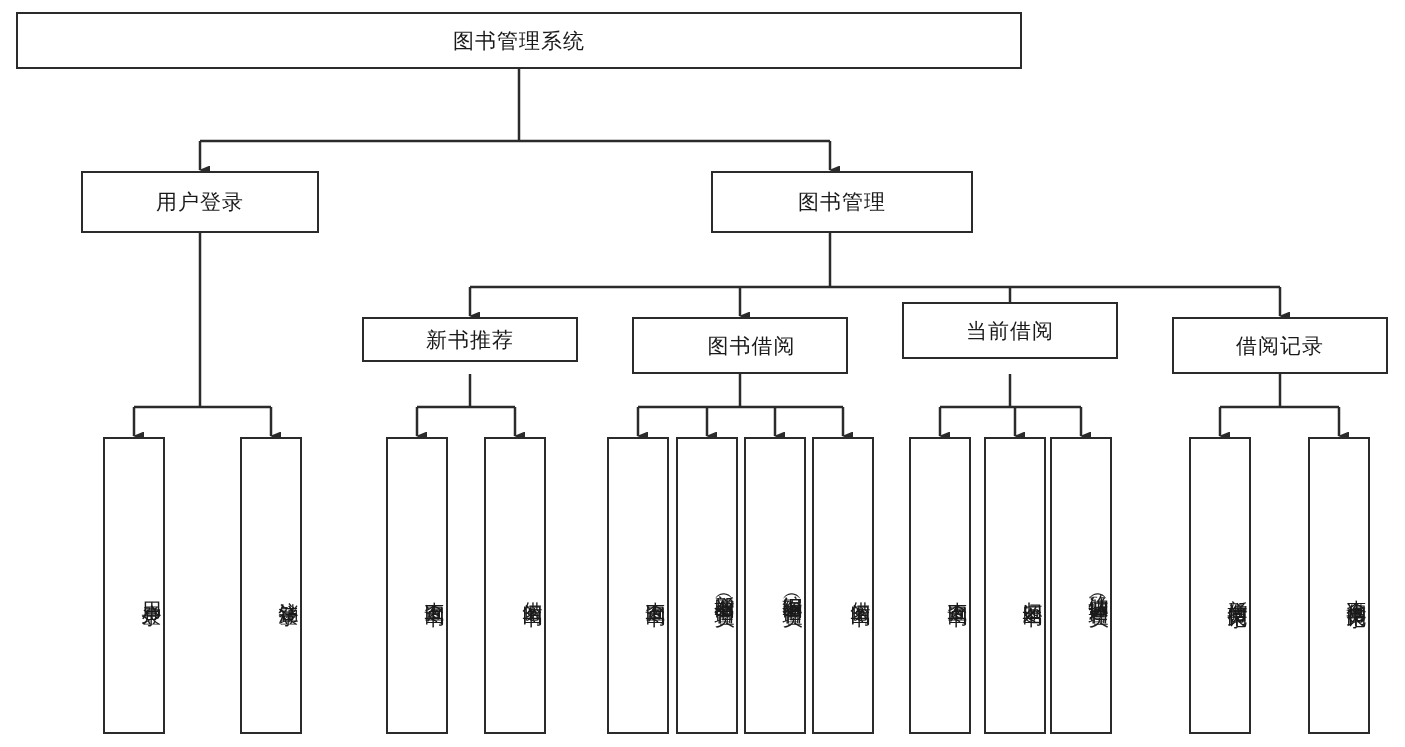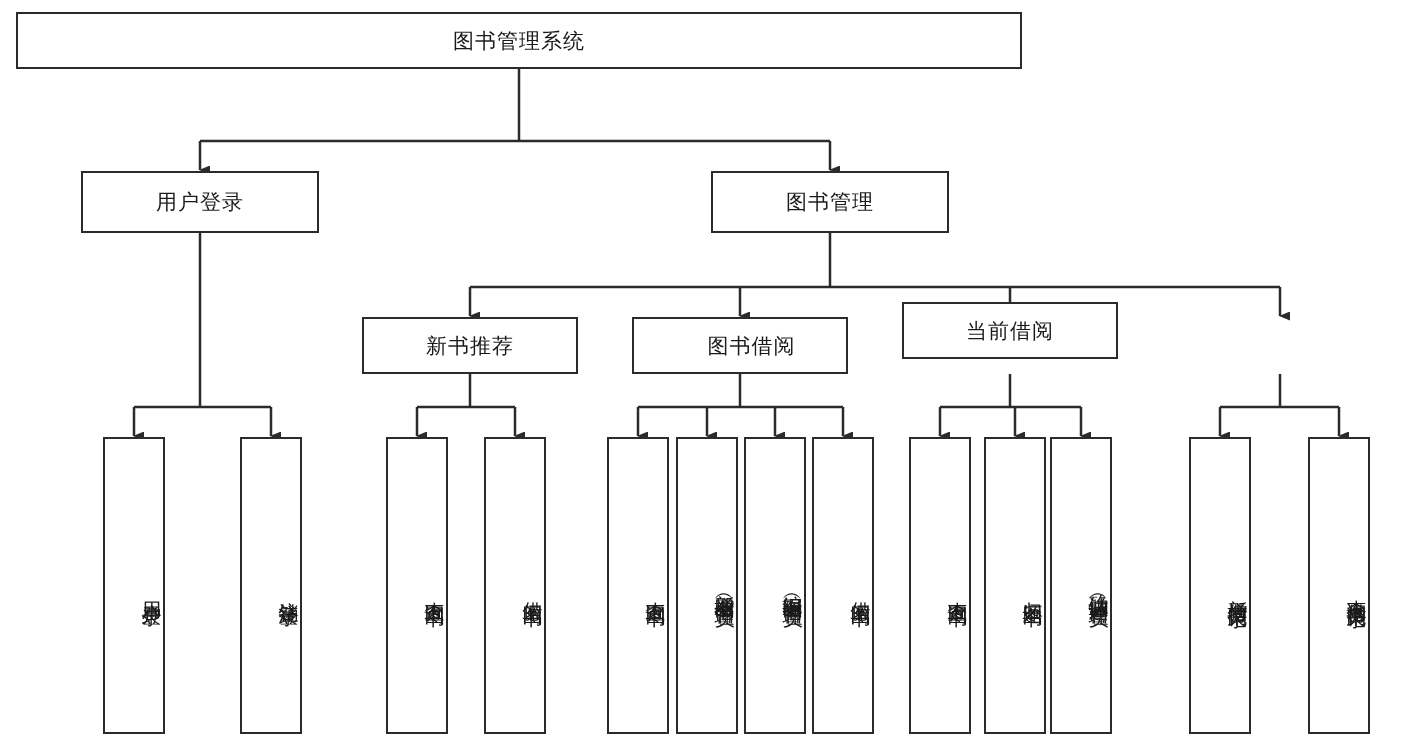--- a/index.html
+++ b/index.html
@@ -114,36 +114,39 @@
   </svg>
 
   <div class="node horizontal" style="left: 16px; top: 12px; width: 1006px; height: 57px;">
     <span>图书管理系统</span>
   </div>
 
   <div class="node horizontal" style="left: 81px; top: 171px; width: 238px; height: 62px;">
     <span>用户登录</span>
   </div>
 
-  <div class="node horizontal" style="left: 711px; top: 171px; width: 238px; height: 62px;">
+  <div class="node horizontal" style="left: 711px; top: 171px; width: 262px; height: 62px;">
     <span>图书管理</span>
   </div>
 
-  <div class="node horizontal" style="left: 362px; top: 317px; width: 216px; height: 57px;">
+  <div class="node horizontal" style="left: 362px; top: 317px; width: 216px; height: 45px;">
     <span>新书推荐</span>
   </div>
 
   <div class="node horizontal" style="left: 632px; top: 317px; width: 216px; height: 57px; padding-left: 23px;">
     <span>图书借阅</span>
   </div>
 
   <div class="node horizontal" style="left: 902px; top: 302px; width: 216px; height: 57px;">
     <span>当前借阅</span>
   </div>
 
+  <div class="node horizontal" style="left: 1172px; top: 317px; width: 216px; height: 57px;">
+    <span>借阅记录</span>
+  </div>
 
   <div class="node vertical" style="left: 103px; top: 437px; width: 62px; height: 297px;">
     <span>用户登录</span>
   </div>
 
   <div class="node vertical" style="left: 240px; top: 437px; width: 62px; height: 297px;">
     <span>注销登录</span>
   </div>
 
   <div class="node vertical" style="left: 386px; top: 437px; width: 62px; height: 297px;">

